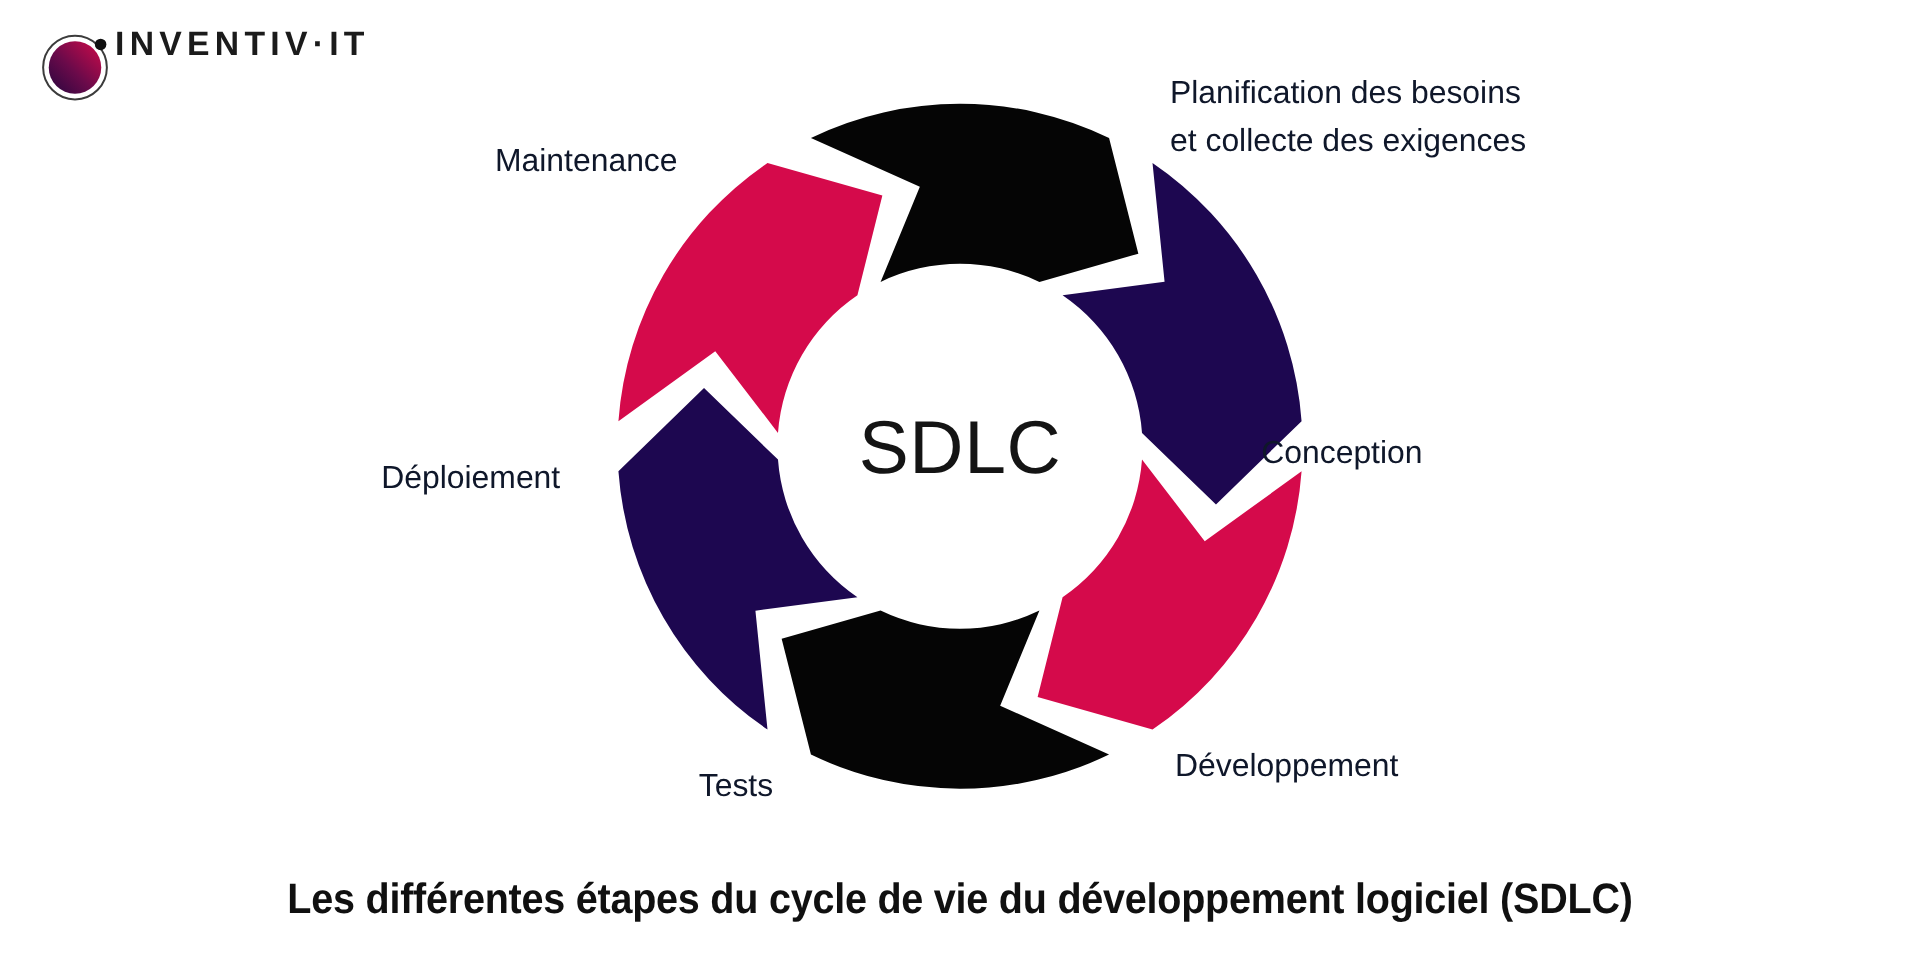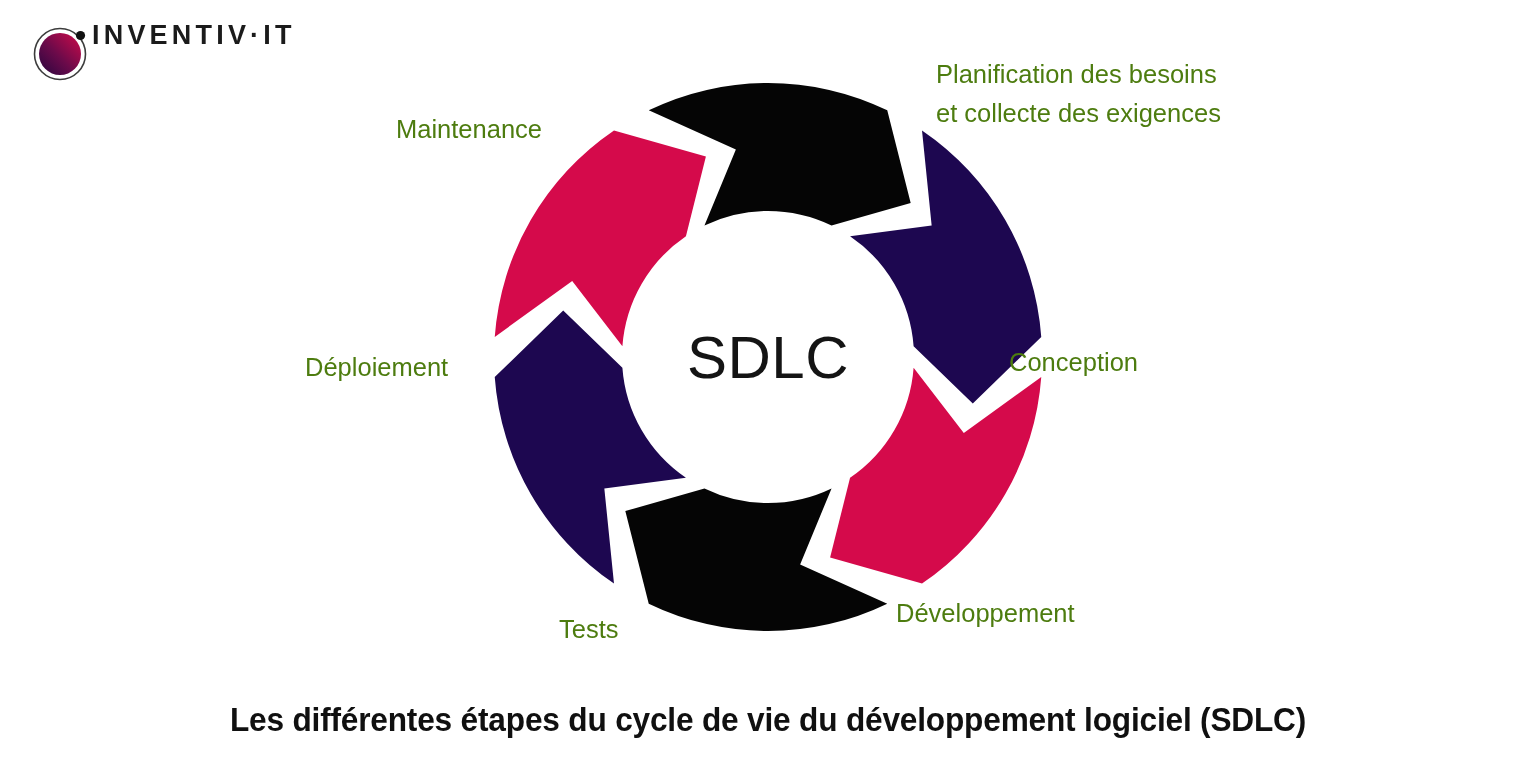--- a/index.html
+++ b/index.html
@@ -61,29 +61,29 @@
     font-family: "Liberation Sans", sans-serif;
     font-size: 60px;
     fill: #141414;
     letter-spacing: 0.5px;
   }
 
   .stage-label {
     position: absolute;
     font-family: "Liberation Sans", sans-serif;
     font-size: 25.5px;
-    color: #4d7c0f;
+    color: #0f172a;
     line-height: 1.52;
     white-space: pre-line;
   }
   #label-planification { left: 936px; top: 55px; text-align: left; }
   #label-conception    { left: 1009px; top: 343px; text-align: left; }
-  #label-developpement { left: 896px; top: 594px; text-align: right; }
+  #label-developpement { left: 940px; top: 594px; text-align: right; }
   #label-tests         { left: 559px; top: 610px; text-align: center; }
-  #label-deploiement   { left: 305px; top: 348px; text-align: left; }
+  #label-deploiement   { left: 305px; top: 363px; text-align: left; }
   #label-maintenance   { left: 396px; top: 110px; text-align: center; }
 
   
   #caption {
     position: absolute;
     left: 0;
     top: 700px;
     width: 1536px;
     text-align: center;
     font-family: "Liberation Sans Narrow", "Liberation Sans", sans-serif;

